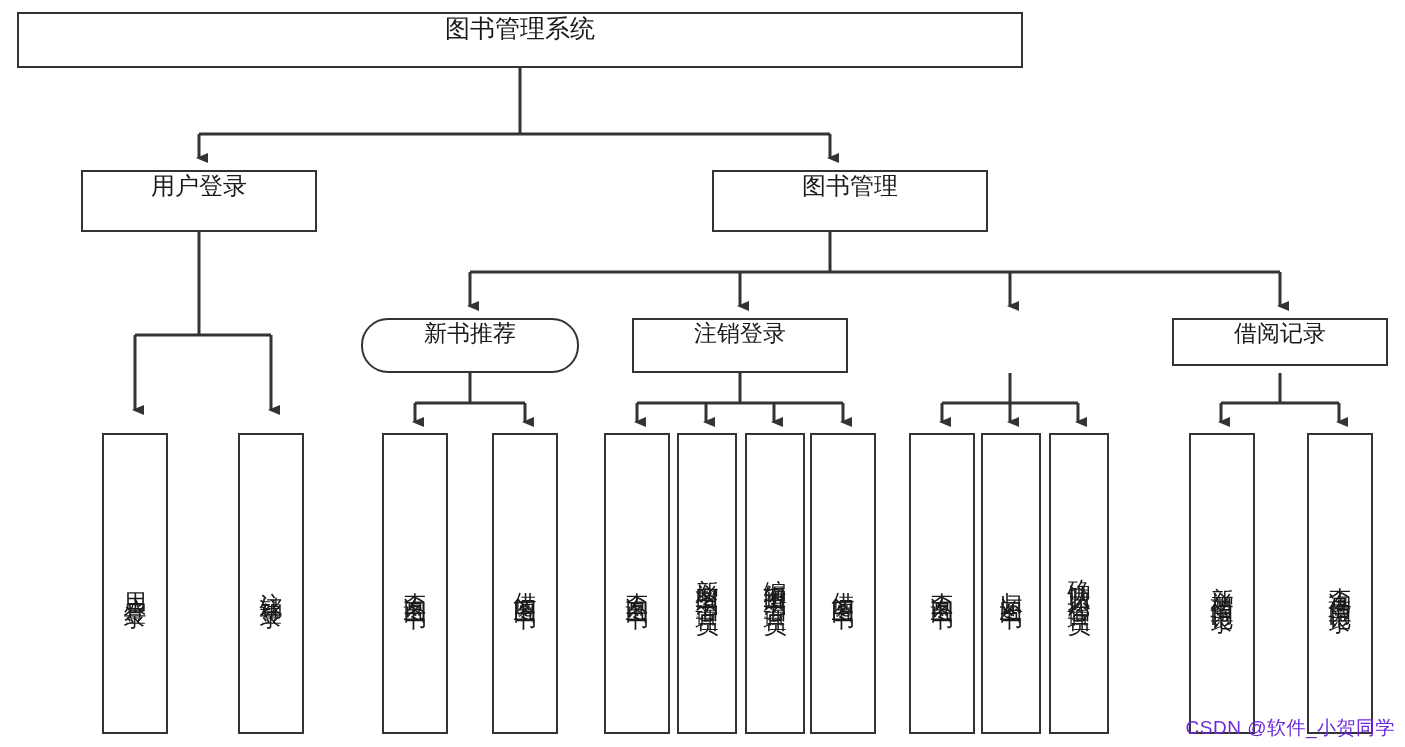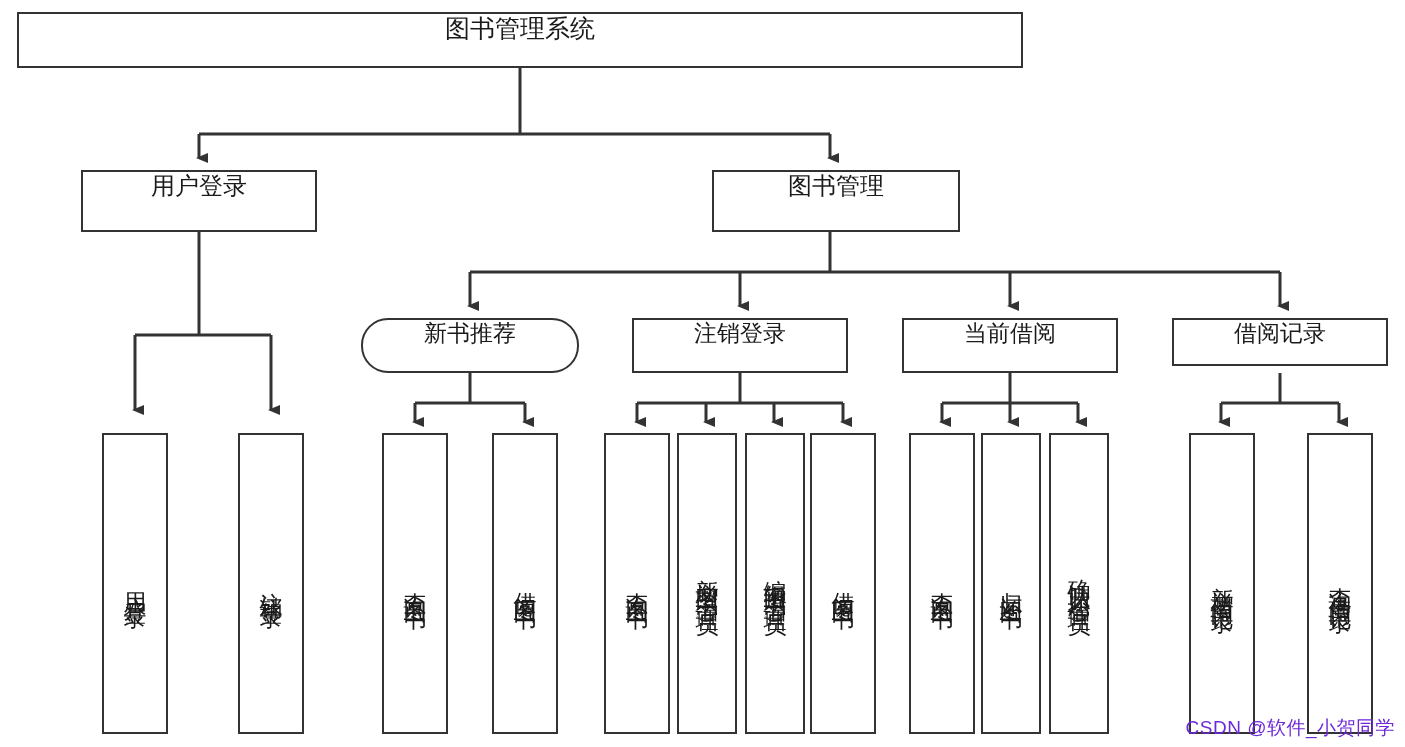--- a/index.html
+++ b/index.html
@@ -122,32 +122,29 @@
     </g>
   </svg>
 
   <div class="node root" style="left:17px; top:12px; width:1006px; height:56px;">
     <span class="label">图书管理系统</span>
   </div>
 
   <div class="node lvl2" style="left:81px; top:170px; width:236px; height:62px;">
     <span class="label">用户登录</span>
   </div>
-  <div class="node lvl2" style="left:712px; top:170px; width:248px; height:62px;">
+  <div class="node lvl2" style="left:712px; top:170px; width:276px; height:62px;">
     <span class="label">图书管理</span>
   </div>
 
   <div class="node lvl3" style="left:361px; top:318px; width:218px; height:55px;border-radius:27px;">
     <span class="label">新书推荐</span>
   </div>
   <div class="node lvl3" style="left:632px; top:318px; width:216px; height:55px;">
     <span class="label">注销登录</span>
-  </div>
-  <div class="node lvl3" style="left:902px; top:318px; width:216px; height:55px;">
-    <span class="label">当前借阅</span>
   </div>
   <div class="node lvl3" style="left:1172px; top:318px; width:216px; height:48px;">
     <span class="label">借阅记录</span>
   </div>
 
   <div class="node leaf" style="left:102px; top:433px; width:66px; height:301px;">
     <span class="label">用户登录</span>
   </div>
   <div class="node leaf" style="left:238px; top:433px; width:66px; height:301px;">
     <span class="label">注销登录</span>

